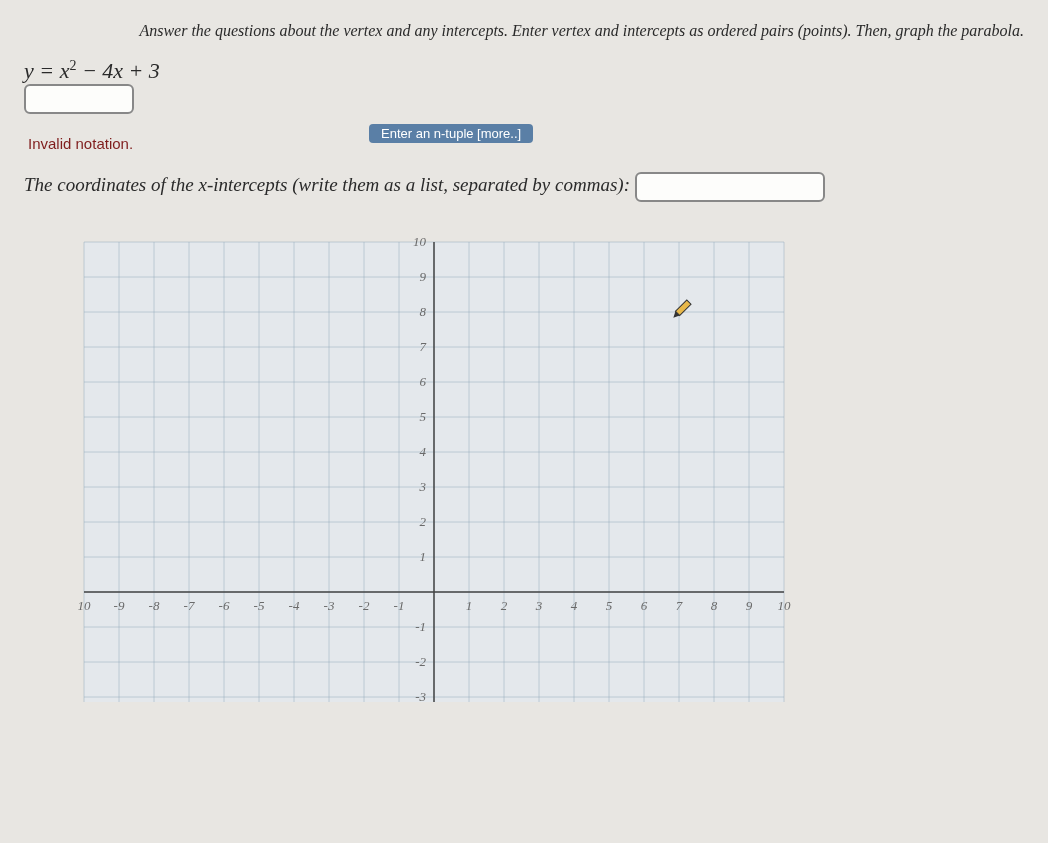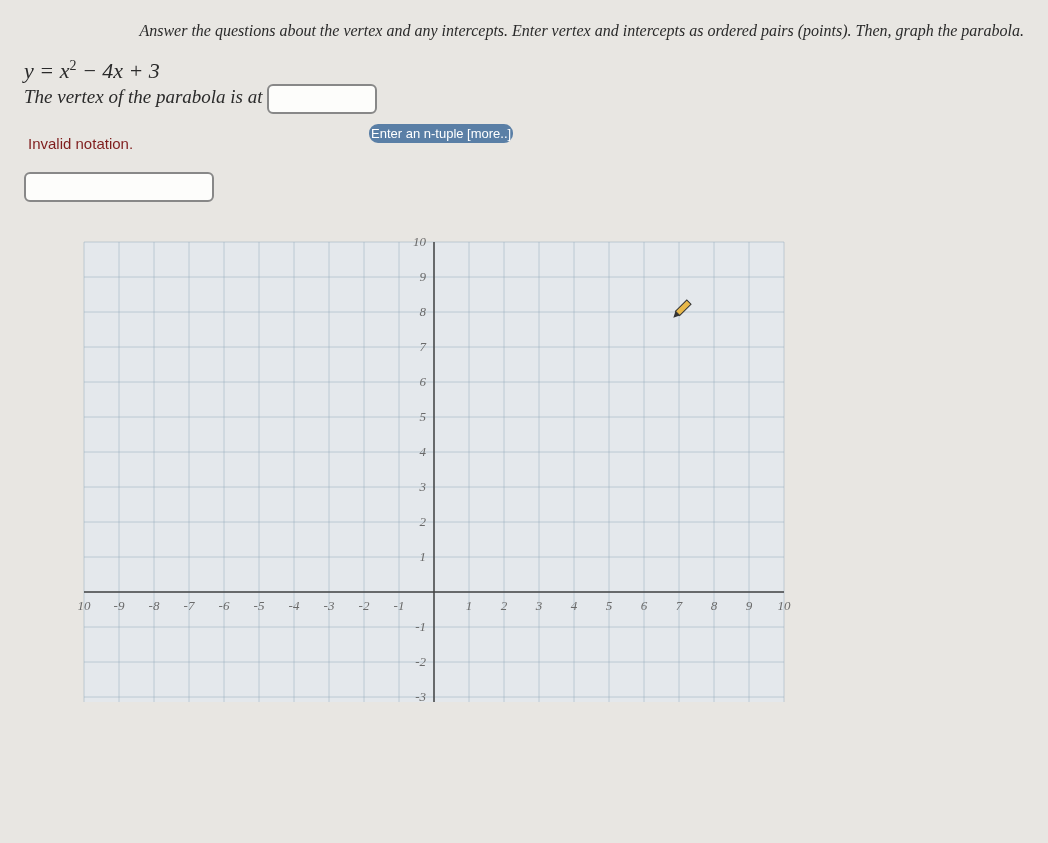--- a/index.html
+++ b/index.html
@@ -49,22 +49,22 @@
     color: #333;
   }
   .input-box.wide { min-width: 190px; }
   .tooltip {
     position: absolute;
     background: #5a7fa6;
     color: #fff;
     font-style: normal;
     font-family: sans-serif;
     font-size: 13px;
-    padding: 2px 2px;
-    border-radius: 9px;
+    padding: 2px 12px;
+    border-radius: 4px;
     top: -8px;
     left: 345px;
   }
   .error-text {
     color: #7f1d1d;
     font-style: normal;
     font-family: sans-serif;
     font-size: 15px;
     margin-left: 4px;
   }
@@ -82,30 +82,30 @@
 </head>
 <body>
 
 <div class="instructions">Answer the questions about the vertex and any intercepts. Enter vertex and intercepts as ordered pairs (points). Then, graph the parabola.</div>
 
 <div class="equation">
   <span><i>y</i> = <i>x</i><sup>2</sup> − 4<i>x</i> + 3</span>
 </div>
 
 <div class="qrow">
-  <span>The vertex of the parabola is at </span>
   <span class="input-box"></span>
 </div>
 
 <div class="qrow">
   <span class="tooltip">Enter an n-tuple [more..]</span>
   <span class="error-text">Invalid notation.</span>
 </div>
 
 <div class="qrow">
+  <span>The coordinates of the x-intercepts (write them as a list, separated by commas): </span>
   <span class="input-box wide"></span>
 </div>
 
 <div class="chart-wrap">
   <svg id="graph-svg" width="760" height="470">
       <rect x="20" y="10" width="700" height="560" class="grid-bg"></rect>
       <line x1="20" y1="10" x2="20" y2="570" class="grid-line"></line>
       <line x1="55" y1="10" x2="55" y2="570" class="grid-line"></line>
       <line x1="90" y1="10" x2="90" y2="570" class="grid-line"></line>
       <line x1="125" y1="10" x2="125" y2="570" class="grid-line"></line>

